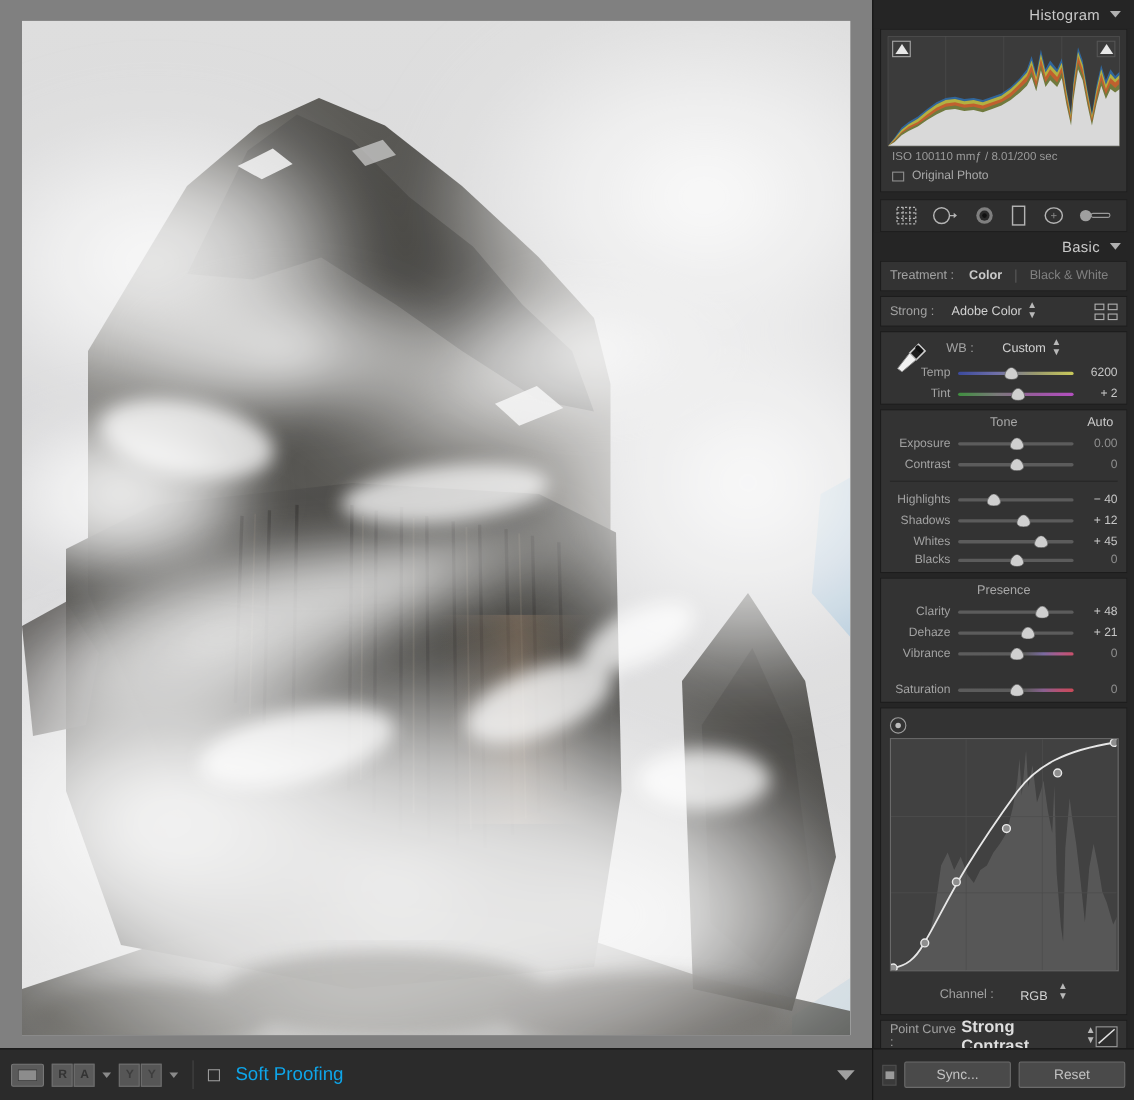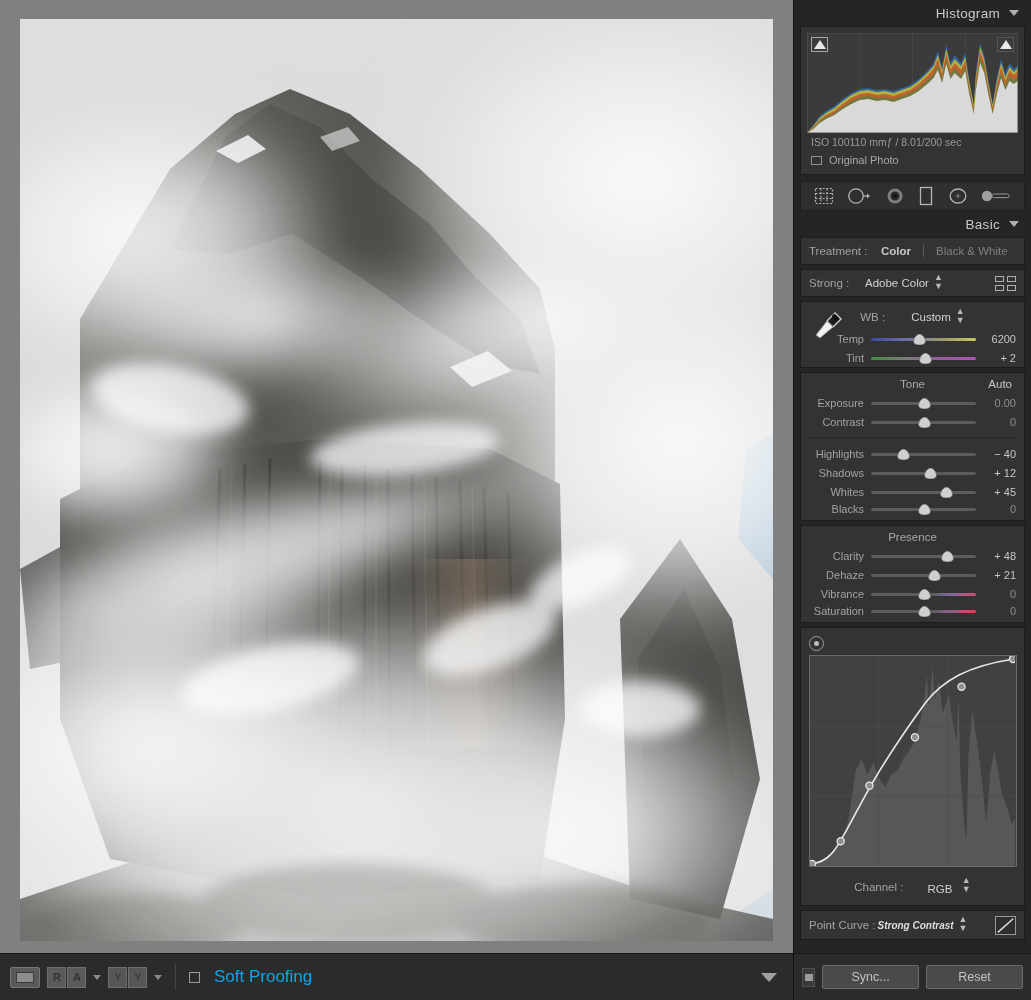--- a/index.html
+++ b/index.html
@@ -115,21 +115,21 @@
                margin:2px 0 4px 8px; display:flex; align-items:center; justify-content:center; }
   .tc-target i { width:5px; height:5px; background:#bdbdbd; border-radius:50%; }
   .tc-graph { margin:0 auto; width:208px; height:212px; background:#414141; border:1px solid #6a6a6a; position:relative; }
   .tc-graph svg { position:absolute; inset:0; }
   .tc-channel { display:flex; align-items:center; justify-content:center; gap:24px; padding:10px 0 4px; }
   .tc-channel .lbl { color:#a2a2a2; font-size:11.5px; }
   .tc-channel .val { color:#d2d2d2; font-size:11.5px; }
   .pointcurve { background:#333; margin:0 6px 4px 6px; border:1px solid #1c1c1c;
                 display:flex; align-items:center; height:30px; padding:0 8px; }
   .pointcurve .lbl { color:#a2a2a2; font-size:11.5px; }
-  .pointcurve .val { color:#dedede; font-size:10px; font-weight:bold; margin-left:2px;font-style:italic; }
+  .pointcurve .val { color:#dedede; font-size:15px; font-weight:bold; margin-left:2px; }
   .pc-btn { margin-left:auto; width:21px; height:19px; border:1px solid #9a9a9a; background:#2e2e2e; position:relative; }
   .pc-btn svg { position:absolute; inset:0; }
 
   
   .rbottom { height:47px; background:#2b2b2b; border-top:1px solid #161616;
              display:flex; align-items:center; padding:0 8px; gap:7px; }
   .rsw { width:13px; height:19px; background:#3a3a3a; border:1px solid #4e4e4e;
          display:flex; align-items:center; justify-content:center; }
   .rsw i { width:8px; height:7px; background:#9a9a9a; }
   .big-btn { flex:1; height:24px; background:#4a4a4a; border:1px solid #6b6b6b; border-radius:2px;
@@ -589,21 +589,21 @@
           <span class="sl-track">
             <span class="sl-line" style="background:linear-gradient(to right,#5c5c5c 0%,#5c5c5c 58%,#7a6aa0 74%,#b05a8a 88%,#c8506a 100%);"></span>
             <span class="sl-knob" style="left:50%">
               <svg width="13" height="11" viewBox="0 0 13 11">
                   <path d="M6.5 0 C9 0 12.5 4 12.5 7.2 C12.5 9.6 10 11 6.5 11 C3 11 0.5 9.6 0.5 7.2 C0.5 4 4 0 6.5 0 Z" fill="#cfcfcf" stroke="#6a6a6a" stroke-width="0.8"></path>
                 </svg>
             </span>
           </span>
           <span class="sl-val zero">0</span>
         </div>
-        <div class="slider-row" style="padding-bottom:4px;">
+        <div class="slider-row" style="padding-bottom:4px;margin-top:16px;">
           <span class="sl-name">Saturation</span>
           <span class="sl-track">
             <span class="sl-line" style="background:linear-gradient(to right,#5c5c5c 0%,#5c5c5c 58%,#8a6090 74%,#b85070 88%,#c94a58 100%);"></span>
             <span class="sl-knob" style="left:50%">
               <svg width="13" height="11" viewBox="0 0 13 11">
                   <path d="M6.5 0 C9 0 12.5 4 12.5 7.2 C12.5 9.6 10 11 6.5 11 C3 11 0.5 9.6 0.5 7.2 C0.5 4 4 0 6.5 0 Z" fill="#cfcfcf" stroke="#6a6a6a" stroke-width="0.8"></path>
                 </svg>
             </span>
           </span>
           <span class="sl-val zero">0</span>

